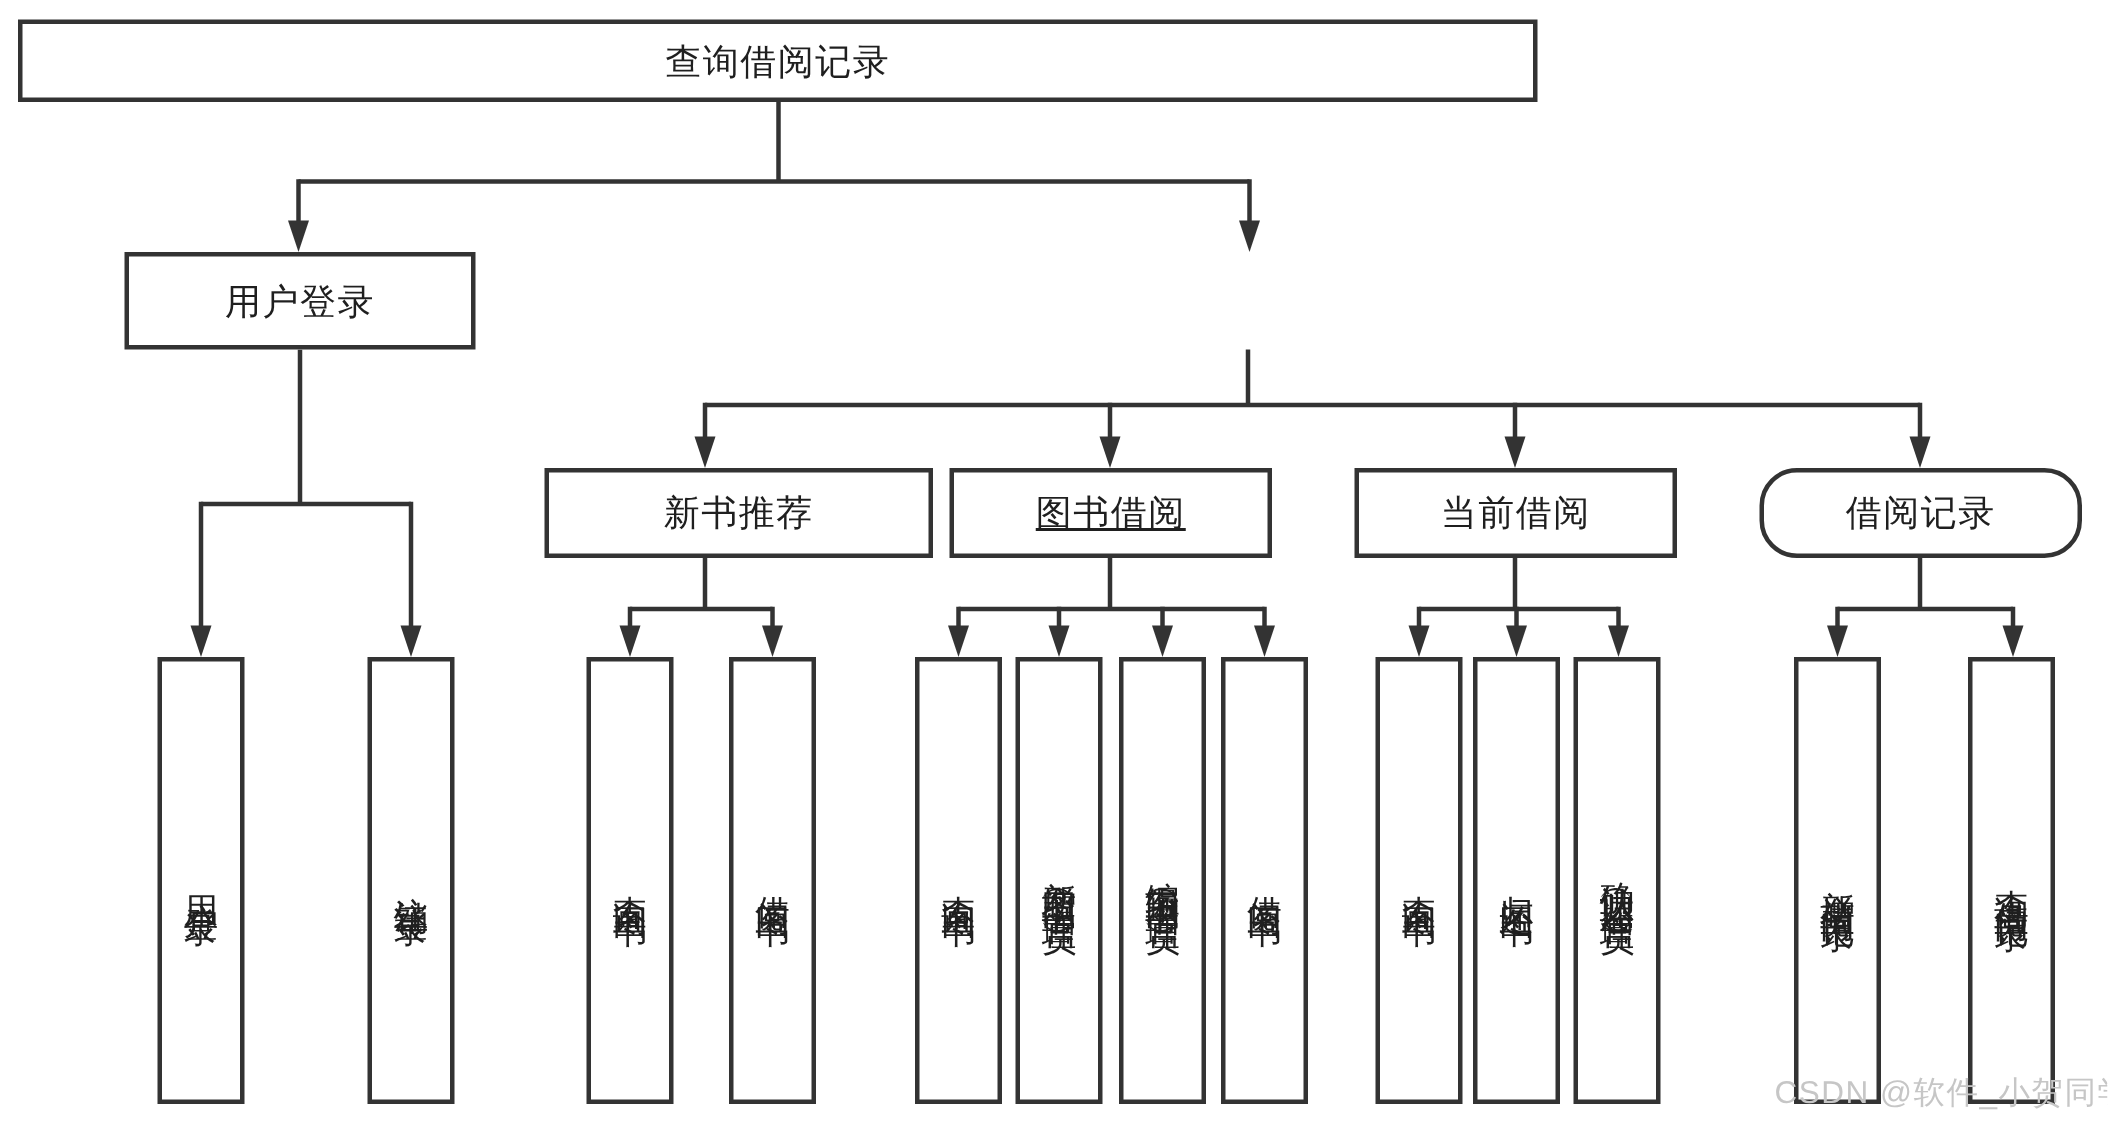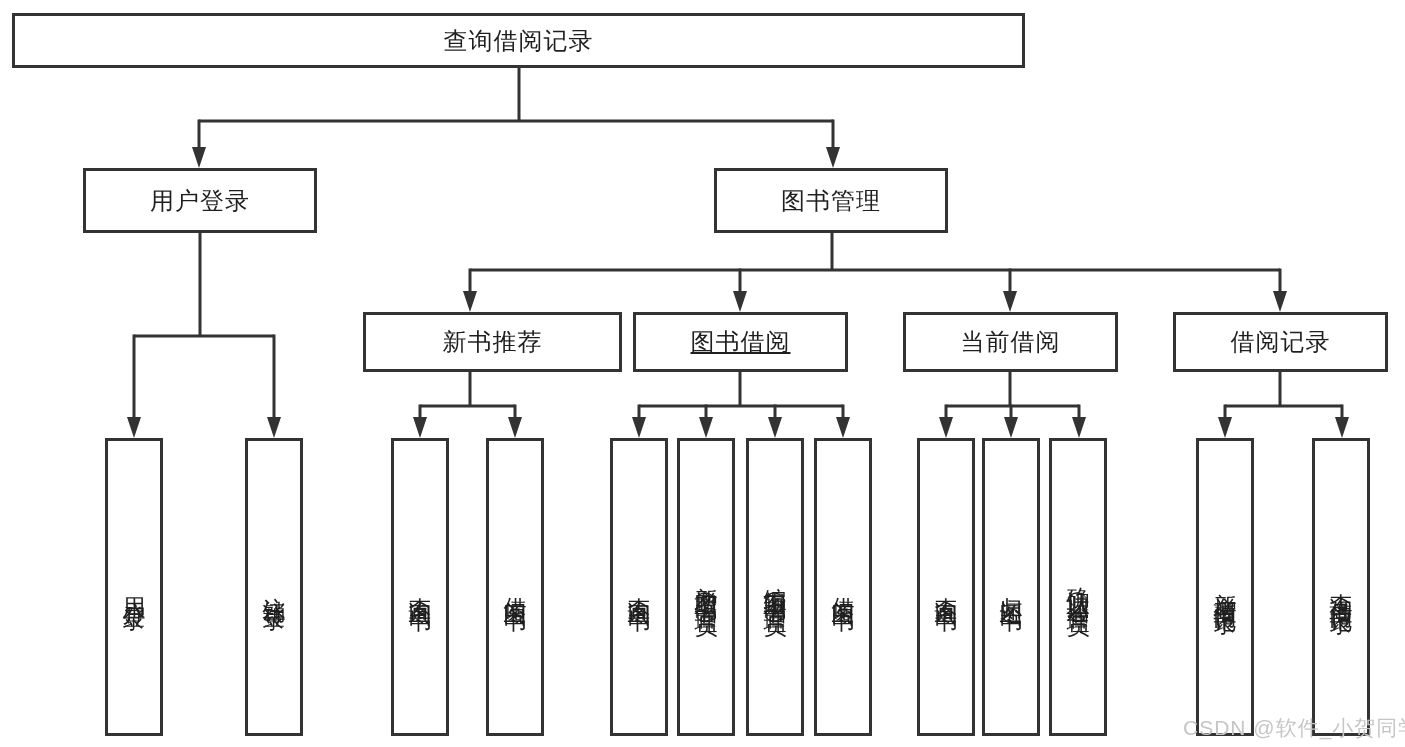--- a/index.html
+++ b/index.html
@@ -118,26 +118,25 @@
       <polygon points="1072,417 1086,417 1079,438"></polygon>
 
       <polygon points="1218,417 1232,417 1225,438"></polygon>
       <polygon points="1335,417 1349,417 1342,438"></polygon>
     </g>
   </svg>
 
   <div class="box h-box" style="left:12px; top:13px; width:1013px; height:55px;">查询借阅记录</div>
 
   <div class="box h-box" style="left:83px; top:168px; width:234px; height:65px;">用户登录</div>
-  <div class="box h-box" style="left:714px; top:168px; width:234px; height:65px;">图书管理</div>
 
   <div class="box h-box" style="left:363px; top:312px; width:259px; height:60px;">新书推荐</div>
   <div class="box h-box" style="left:633px; top:312px; width:215px; height:60px;text-decoration:underline;">图书借阅</div>
   <div class="box h-box" style="left:903px; top:312px; width:215px; height:60px;">当前借阅</div>
-  <div class="box h-box" style="left:1173px; top:312px; width:215px; height:60px;">借阅记录</div>
+  <div class="box h-box" style="left:1173px; top:312px; width:215px; height:60px;border-radius:25px;">借阅记录</div>
 
   <div class="box v-box" style="left:105px; top:438px; width:58px; height:298px;">用户登录</div>
   <div class="box v-box" style="left:245px; top:438px; width:58px; height:298px;">注销登录</div>
 
   <div class="box v-box" style="left:391px; top:438px; width:58px; height:298px;">查询图书</div>
   <div class="box v-box" style="left:486px; top:438px; width:58px; height:298px;">借阅图书</div>
 
   <div class="box v-box" style="left:610px; top:438px; width:58px; height:298px;">查询图书</div>
   <div class="box v-box" style="left:677px; top:438px; width:58px; height:298px;">新增图书（管理员）</div>
   <div class="box v-box" style="left:746px; top:438px; width:58px; height:298px;">编辑图书（管理员）</div>

